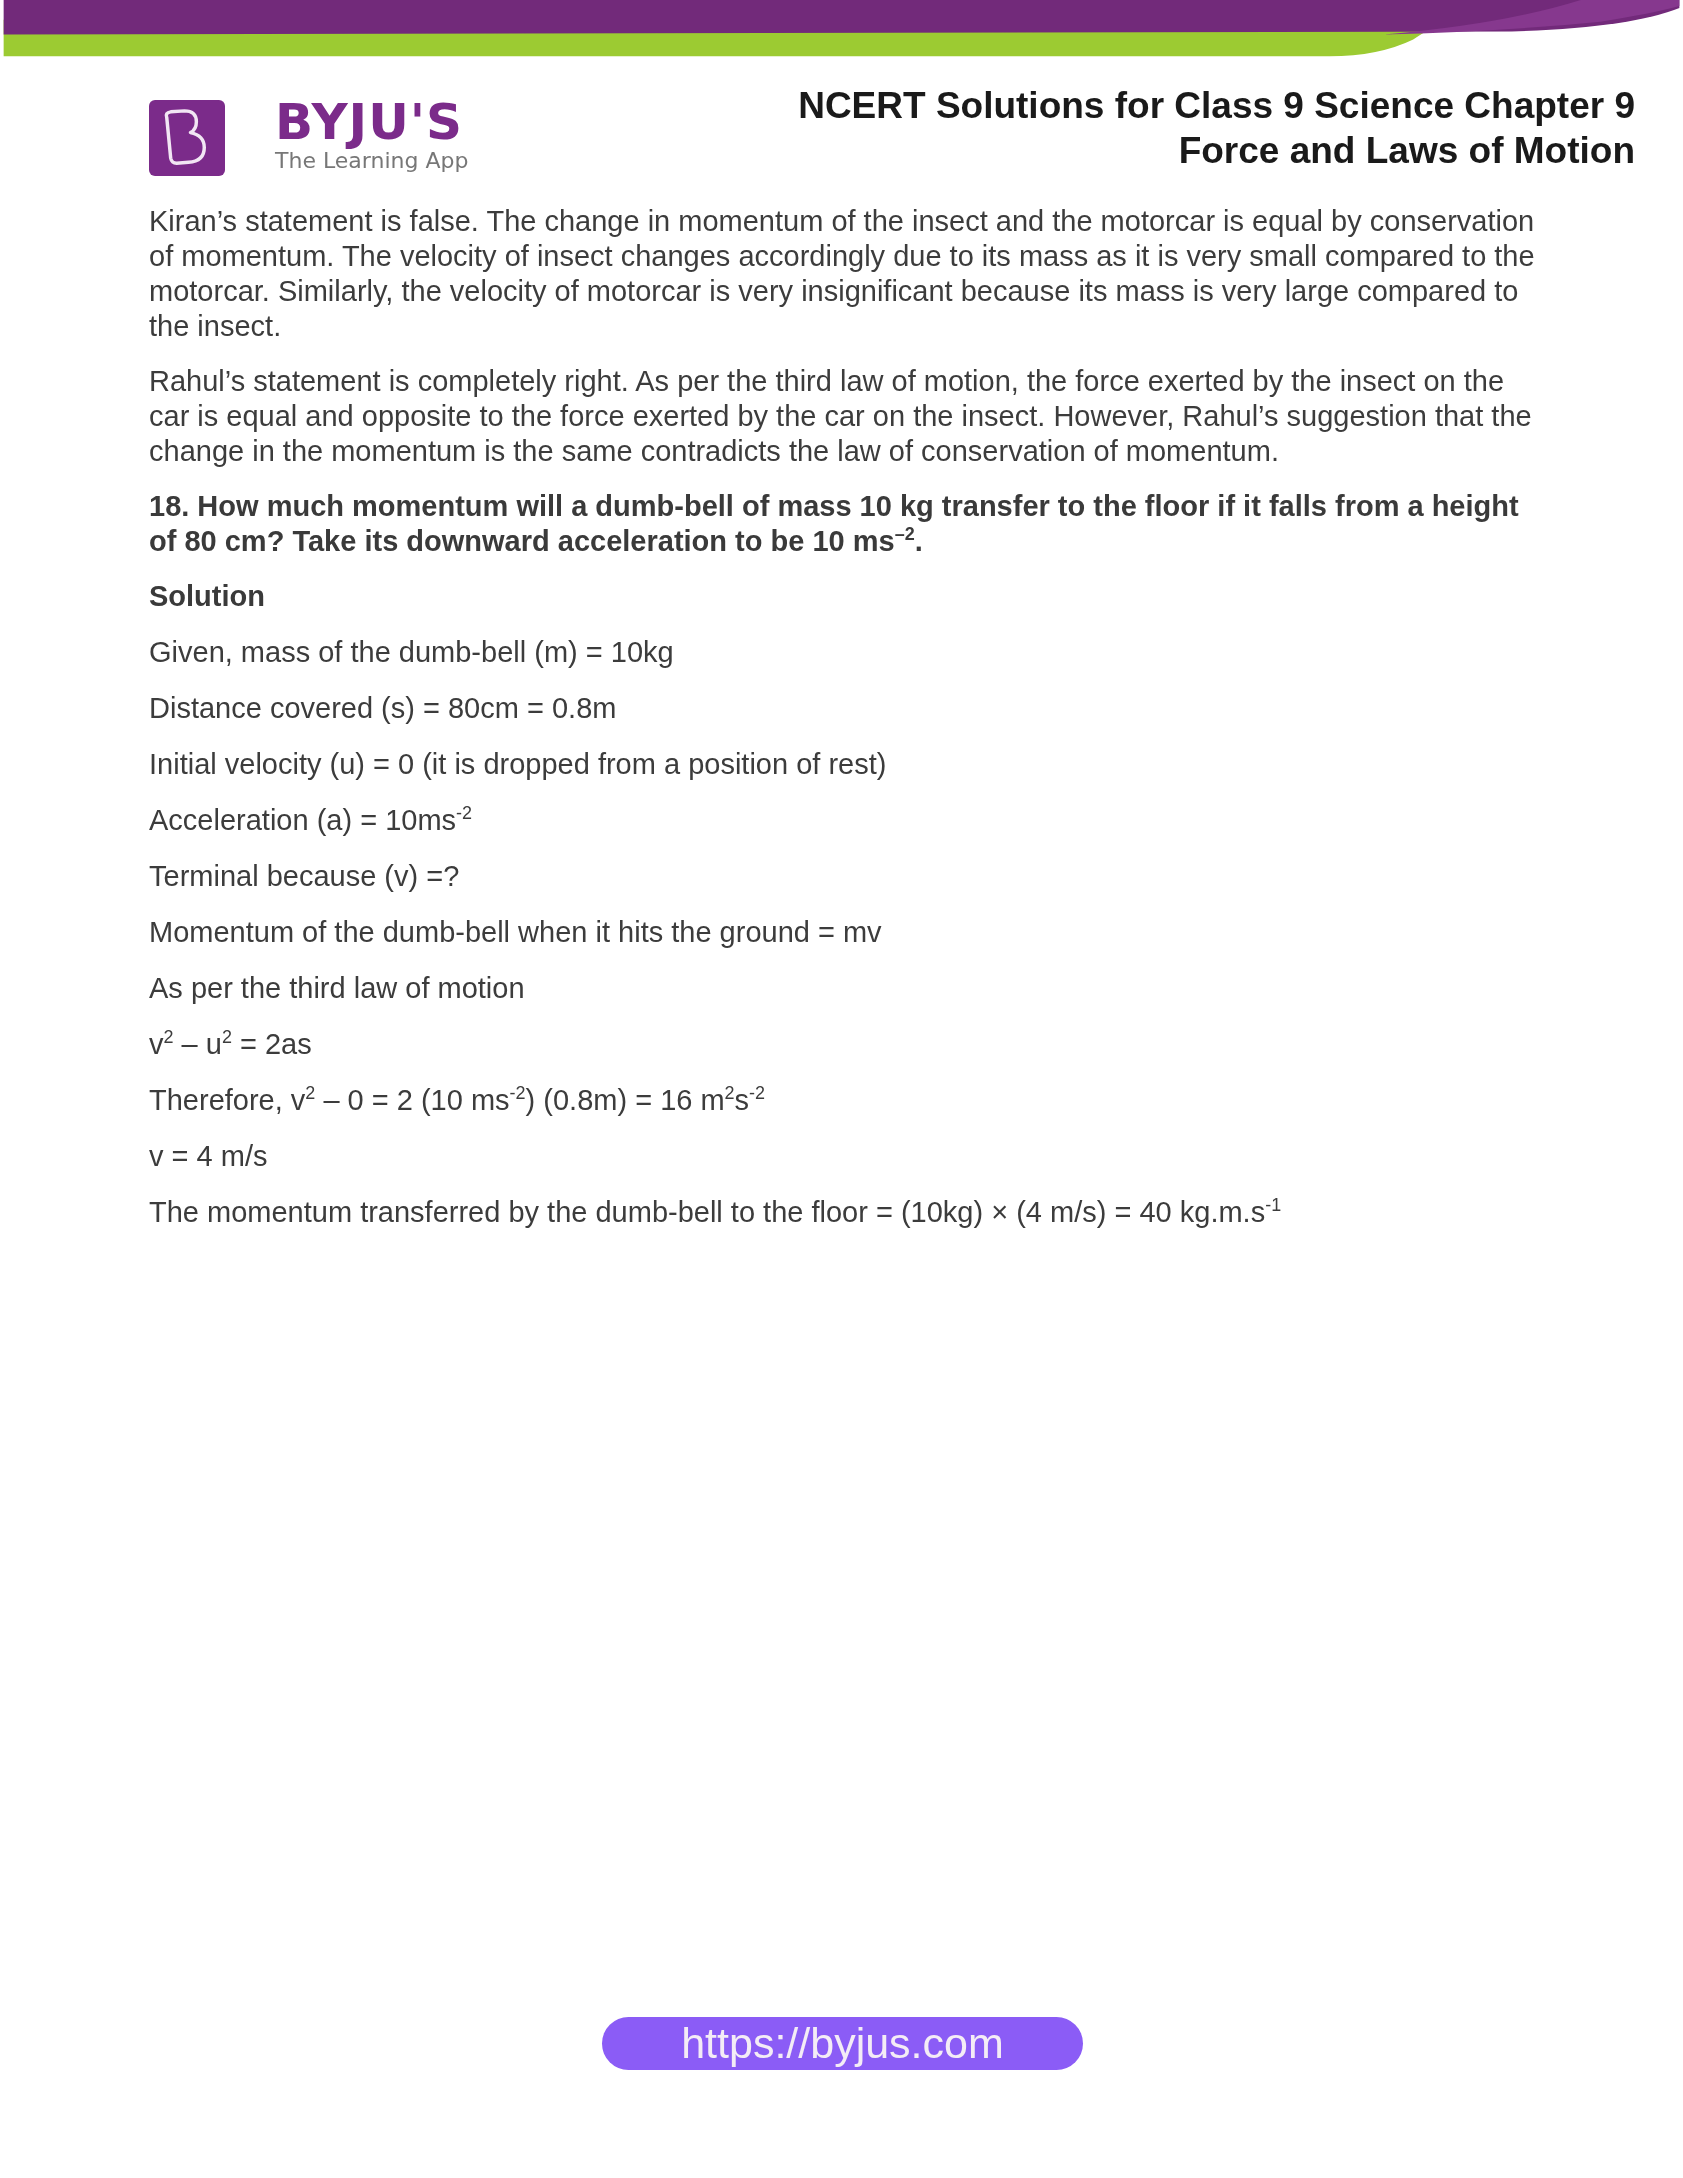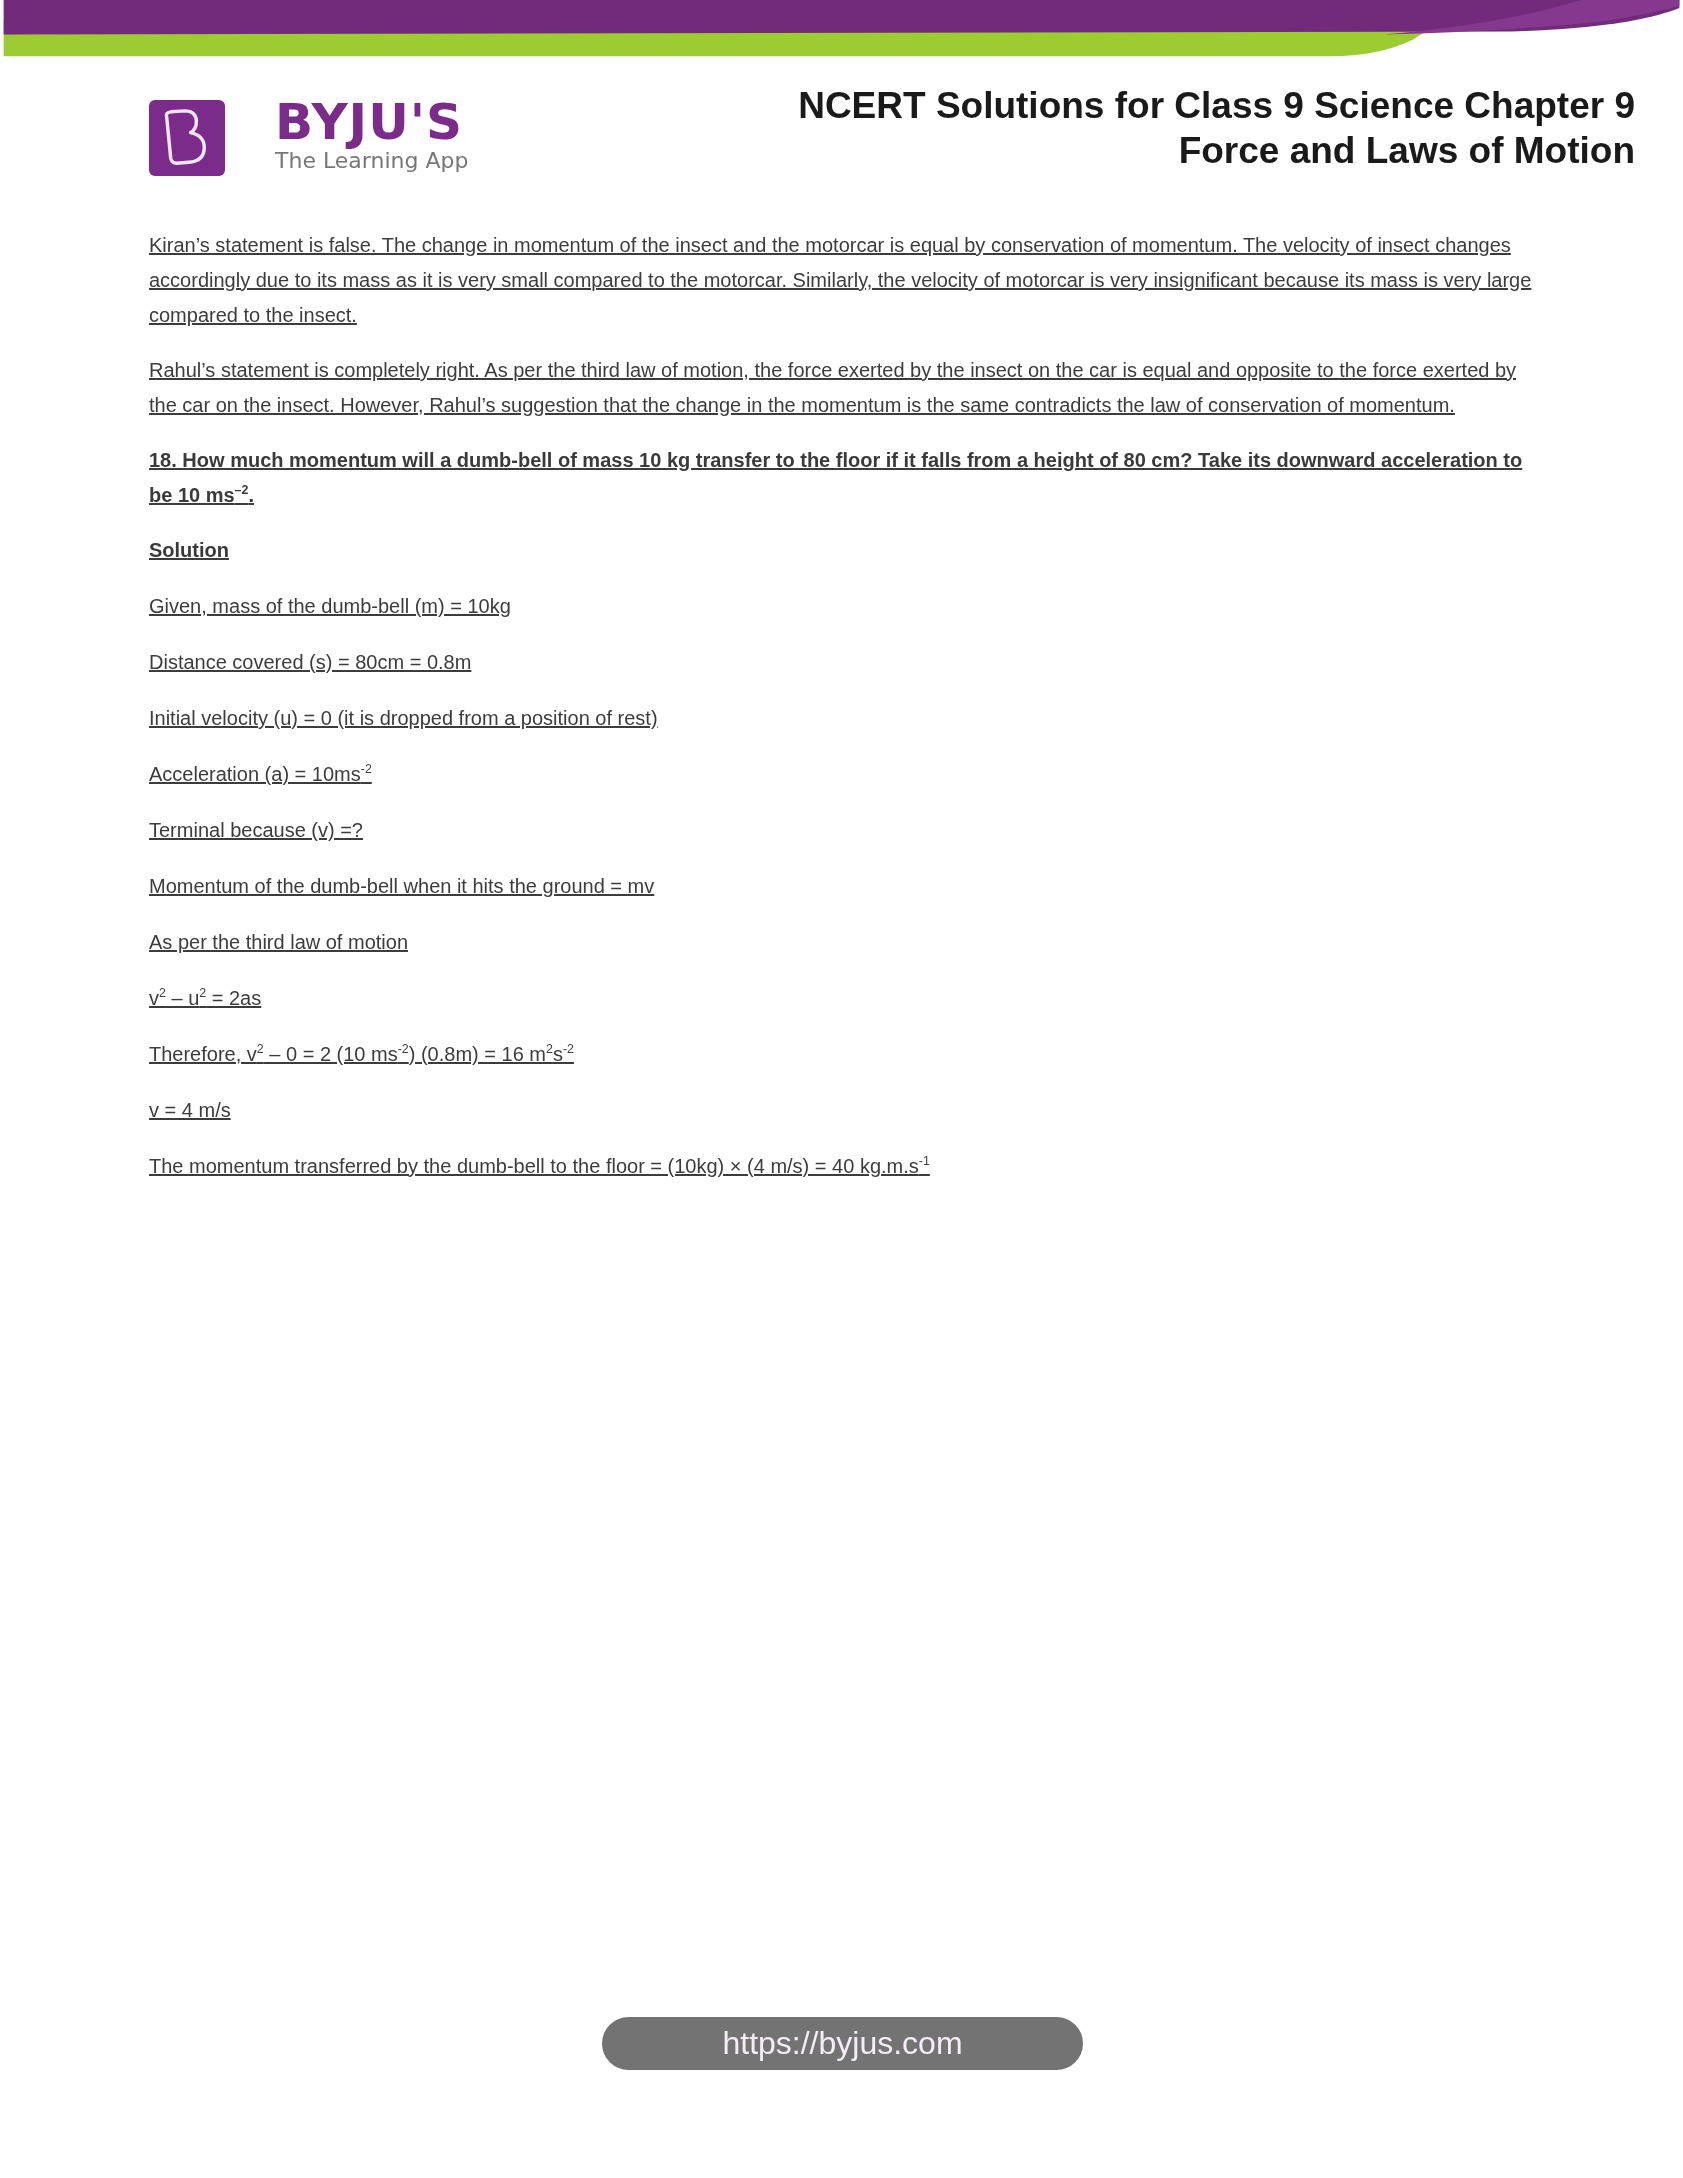--- a/index.html
+++ b/index.html
@@ -5,27 +5,27 @@
     html, body { margin:0; padding:0; background:#ffffff; }
     body { width:1683px; height:2178px; position:relative; overflow:hidden; font-family:"Liberation Sans", sans-serif; color:#3a3a3a; }
     .top-band { position:absolute; left:0; top:0; width:1683px; height:69px; }
     .logo { position:absolute; left:149px; top:100px; display:flex; align-items:flex-start;gap:40px; }
     .logo-box { width:76px; height:76px; background:#7b2b8a; border-radius:6px; position:relative; }
     .logo-box svg { position:absolute; left:0; top:0; }
     .logo-text { margin-left:10px; margin-top:-4px; }
     .logo-name { font-family:"DejaVu Sans", sans-serif; font-weight:bold; font-size:50px; color:#7b2b8a; letter-spacing:1px; line-height:53px; }
     .logo-tag { font-family:"DejaVu Sans", sans-serif; font-size:22px; color:#777; line-height:24px; margin-top:0px; }
     .header-title { position:absolute; right:48px; top:83px; text-align:right; font-family:"Liberation Sans", sans-serif; font-weight:bold; font-size:37px; color:#1a1a1a; line-height:45px; }
-    .content { position:absolute; left:149px; top:228px; width:1396px; font-size:20px; line-height:35px; color:#3c3c3c;text-decoration:underline; }
+    .content { position:absolute; left:149px; top:204px; width:1396px; font-size:29px; line-height:35px; color:#3c3c3c; }
     .para { margin:0 0 20px 0; }
     .question { font-weight:bold; color:#3a3a3a; margin:0 0 20px 0; }
     .sol-head { font-weight:bold; color:#3a3a3a; margin:0 0 21px 0; }
     .line { margin:0 0 21px 0; }
     sup { font-size:62%; line-height:0; vertical-align:super; }
-    .footer-pill { position:absolute; left:602px; top:2017px; width:481px; height:53px; border-radius:27px; background:#737373; color:#f4ecf6; font-size:32px; line-height:53px; text-align:center; }
+    .footer-pill { position:absolute; left:602px; top:2017px; width:481px; height:53px; border-radius:27px; background:#8b5cf6; color:#f4ecf6; font-size:43px; line-height:53px; text-align:center; }
   </style>
 </head>
 <body>
 
 <svg class="top-band" width="1683" height="69" viewBox="0 0 1700 70">
   <path d="M0 37 L1345 37 Q1395 37 1430 20 Q1460 0 1470 0 L0 0 Z" fill="#9ccb32" transform="translate(0,20)"></path>
   <path d="M0 0 L1700 0 L1700 8 Q1650 28 1530 32 L0 35 Z" fill="#722a7a"></path>
   <path d="M1400 35 Q1520 32 1620 22 Q1670 14 1700 6 L1700 0 L1600 0 Q1520 25 1400 35 Z" fill="#86388e"></path>
 </svg>
 

